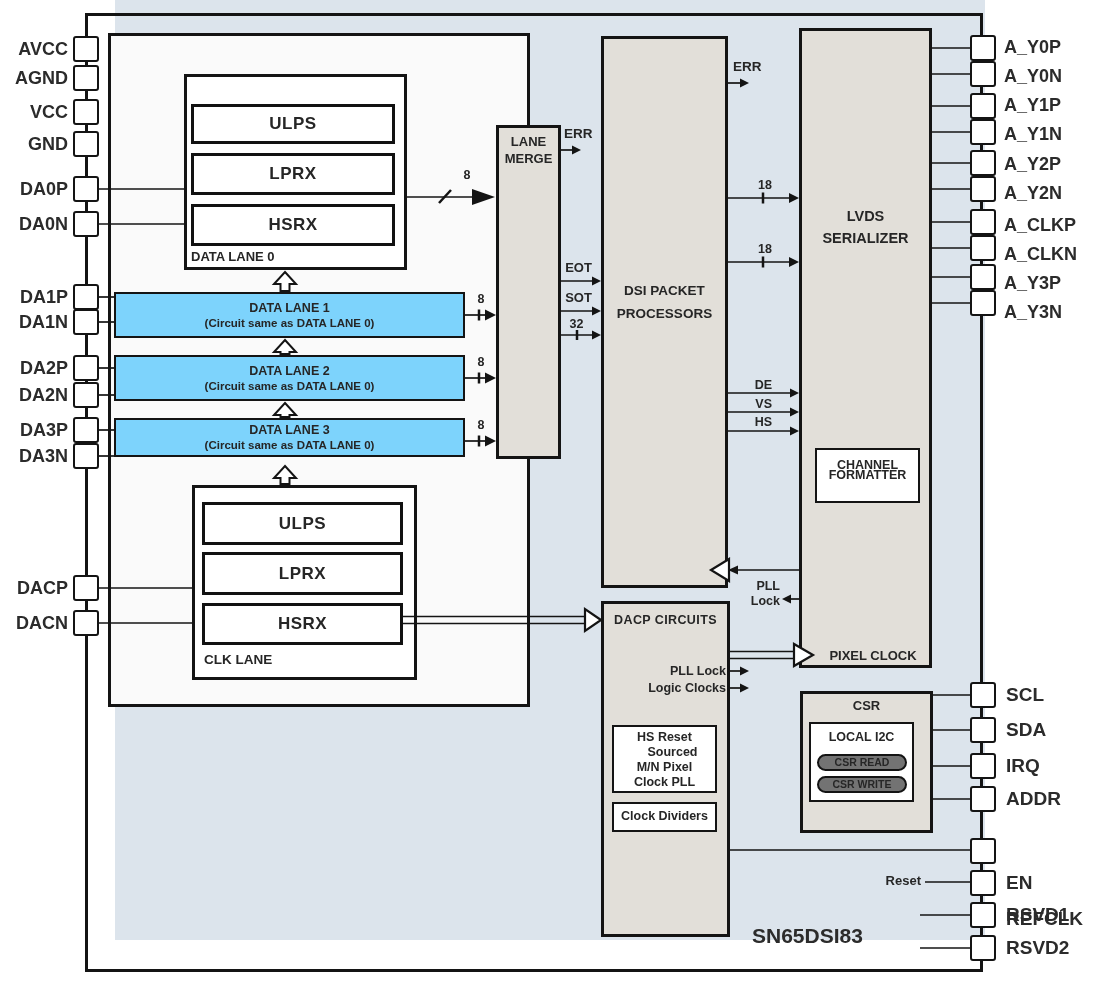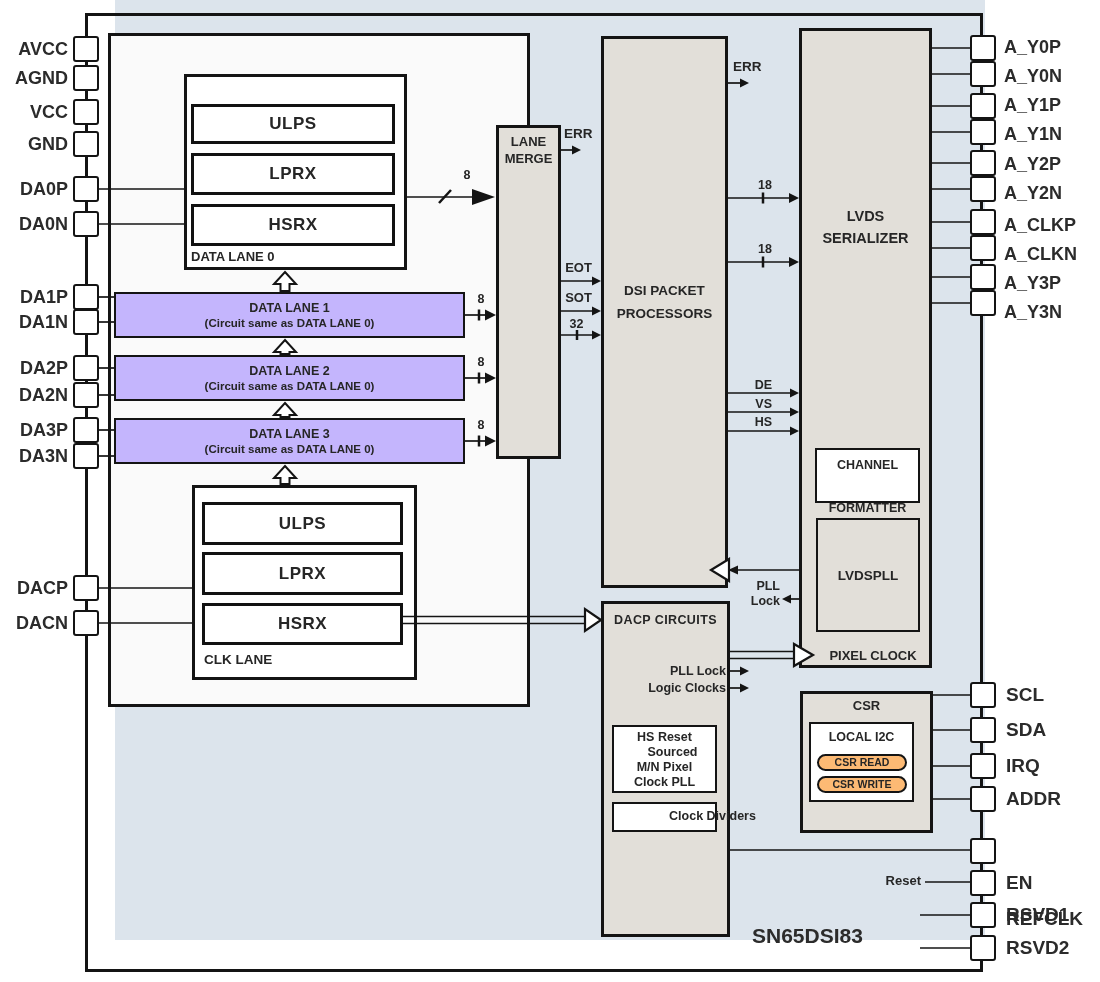--- a/index.html
+++ b/index.html
@@ -15,25 +15,25 @@
   .lab{position:absolute;font-weight:bold;color:#2b2b2b;z-index:6;white-space:nowrap;line-height:22px;}
   .lab-l{left:4px;width:64px;text-align:right;font-size:18px;}
   .lab-rt{left:1004px;font-size:18px;line-height:20px;}
   .lab-rb{left:1006px;font-size:19px;}
   .sig{position:absolute;font-weight:bold;font-size:12.5px;color:#262626;z-index:6;
        white-space:nowrap;line-height:14px;}
   .ttl{position:absolute;font-weight:bold;color:#262626;z-index:6;text-align:center;white-space:nowrap;}
   .cell{display:flex;align-items:center;justify-content:center;font-weight:bold;color:#262626;}
   .inner{position:absolute;box-sizing:border-box;border:3.5px solid #111;background:#fff;z-index:3;
          display:flex;align-items:center;justify-content:center;font-size:17px;font-weight:bold;letter-spacing:.5px;}
-  .bar{position:absolute;box-sizing:border-box;border:2.5px solid #141414;background:#c4b5fd;z-index:3;
+  .bar{position:absolute;box-sizing:border-box;border:2.5px solid #141414;background:#7dd3fc;z-index:3;
        display:flex;flex-direction:column;align-items:center;justify-content:center;}
   .bar .t1{font-size:12.5px;font-weight:bold;line-height:15px;}
   .bar .t2{font-size:11.5px;font-weight:bold;line-height:14px;}
-  .pill{position:absolute;box-sizing:border-box;border:2px solid #141414;border-radius:9px;background:#fdba74;
+  .pill{position:absolute;box-sizing:border-box;border:2px solid #141414;border-radius:9px;background:#737373;
         width:90px;height:17px;text-align:center;font-size:10.5px;font-weight:bold;line-height:13px;z-index:4;}
   svg{position:absolute;left:0;top:0;z-index:4;}
 </style>
 </head>
 <body>
 
 <div id="stage">
 
   <div class="abs" style="left:115px;top:0;width:870px;height:940px;background:#dce4ec;z-index:1;"></div>
 
@@ -54,21 +54,21 @@
   <div class="ttl" style="left:191px;top:249px;font-size:13px;">DATA LANE 0</div>
 
   <div class="bar" style="left:114px;top:292px;width:351px;height:46px;">
     <div class="t1">DATA LANE 1</div>
     <div class="t2">(Circuit same as DATA LANE 0)</div>
   </div>
   <div class="bar" style="left:114px;top:355px;width:351px;height:46px;">
     <div class="t1">DATA LANE 2</div>
     <div class="t2">(Circuit same as DATA LANE 0)</div>
   </div>
-  <div class="bar" style="left:114px;top:418px;width:351px;height:46px;">
+  <div class="bar" style="left:114px;top:418px;width:351px;height:39px;">
     <div class="t1">DATA LANE 3</div>
     <div class="t2">(Circuit same as DATA LANE 0)</div>
   </div>
 
   <div class="box whitebg" style="left:192px;top:485px;width:225px;height:195px;"></div>
   <div class="inner" style="left:202px;top:502px;width:201px;height:43px;">
     <span>ULPS</span>
     </div>
   <div class="inner" style="left:202px;top:552px;width:201px;height:43px;">
     <span>LPRX</span>
@@ -84,37 +84,34 @@
 
   <div class="box gray" style="left:601px;top:36px;width:127px;height:552px;"></div>
   <div class="ttl" style="left:601px;top:283px;width:127px;font-size:13.5px;">DSI PACKET</div>
   <div class="ttl" style="left:601px;top:306px;width:127px;font-size:13.5px;">PROCESSORS</div>
 
   <div class="box gray" style="left:799px;top:28px;width:133px;height:640px;"></div>
   <div class="ttl" style="left:799px;top:208px;width:133px;font-size:14.5px;">LVDS</div>
   <div class="ttl" style="left:799px;top:230px;width:133px;font-size:14.5px;">SERIALIZER</div>
   <div class="box2 whitebg" style="left:815px;top:448px;width:105px;height:55px;z-index:3;"></div>
   <div class="ttl" style="left:815px;top:457px;width:105px;font-size:12.5px;line-height:16px;">CHANNEL</div>
-  <div class="ttl" style="left:815px;top:500px;width:105px;font-size:12.5px;line-height:16px;">FORMATTER</div>
-  <div class="box2 gray cell" style="left:816px;top:518px;width:104px;height:114px;z-index:3;font-size:13.5px;">
-    <span>LVDSPLL</span>
-    </div>
+  <div class="ttl" style="left:815px;top:467px;width:105px;font-size:12.5px;line-height:16px;">FORMATTER</div>
   <div class="ttl" style="left:814px;top:648px;width:118px;font-size:13px;">PIXEL CLOCK</div>
 
   <div class="box gray" style="left:601px;top:601px;width:129px;height:336px;"></div>
   <div class="ttl" style="left:601px;top:613px;width:129px;font-size:12.5px;letter-spacing:.4px;">DACP CIRCUITS</div>
   <div class="sig" style="left:620px;top:664px;width:106px;text-align:right;">PLL Lock</div>
   <div class="sig" style="left:610px;top:681px;width:116px;text-align:right;">Logic Clocks</div>
   <div class="box2 whitebg" style="left:612px;top:725px;width:105px;height:68px;z-index:3;"></div>
   <div class="ttl" style="left:612px;top:730px;width:105px;font-size:12.5px;line-height:15px;">HS Reset</div>
   <div class="ttl" style="left:612px;top:745px;width:121px;font-size:12.5px;line-height:15px;">Sourced</div>
   <div class="ttl" style="left:612px;top:760px;width:105px;font-size:12.5px;line-height:15px;">M/N Pixel</div>
   <div class="ttl" style="left:612px;top:775px;width:105px;font-size:12.5px;line-height:15px;">Clock PLL</div>
   <div class="box2 whitebg" style="left:612px;top:802px;width:105px;height:30px;z-index:3;"></div>
-  <div class="ttl" style="left:612px;top:809px;width:105px;font-size:12.5px;padding-left:48px;">Clock Dividers</div>
+  <div class="ttl" style="left:612px;top:809px;width:105px;font-size:12.5px;">Clock Dividers</div>
 
   <div class="box gray" style="left:800px;top:691px;width:133px;height:142px;"></div>
   <div class="ttl" style="left:800px;top:698px;width:133px;font-size:13px;">CSR</div>
   <div class="box2 whitebg" style="left:809px;top:722px;width:105px;height:80px;z-index:3;"></div>
   <div class="ttl" style="left:809px;top:730px;width:105px;font-size:12.5px;">LOCAL I2C</div>
   <div class="pill" style="left:817px;top:754px;">
     <span>CSR READ</span></div>
   <div class="pill" style="left:817px;top:776px;">
     <span>CSR WRITE</span></div>
 

